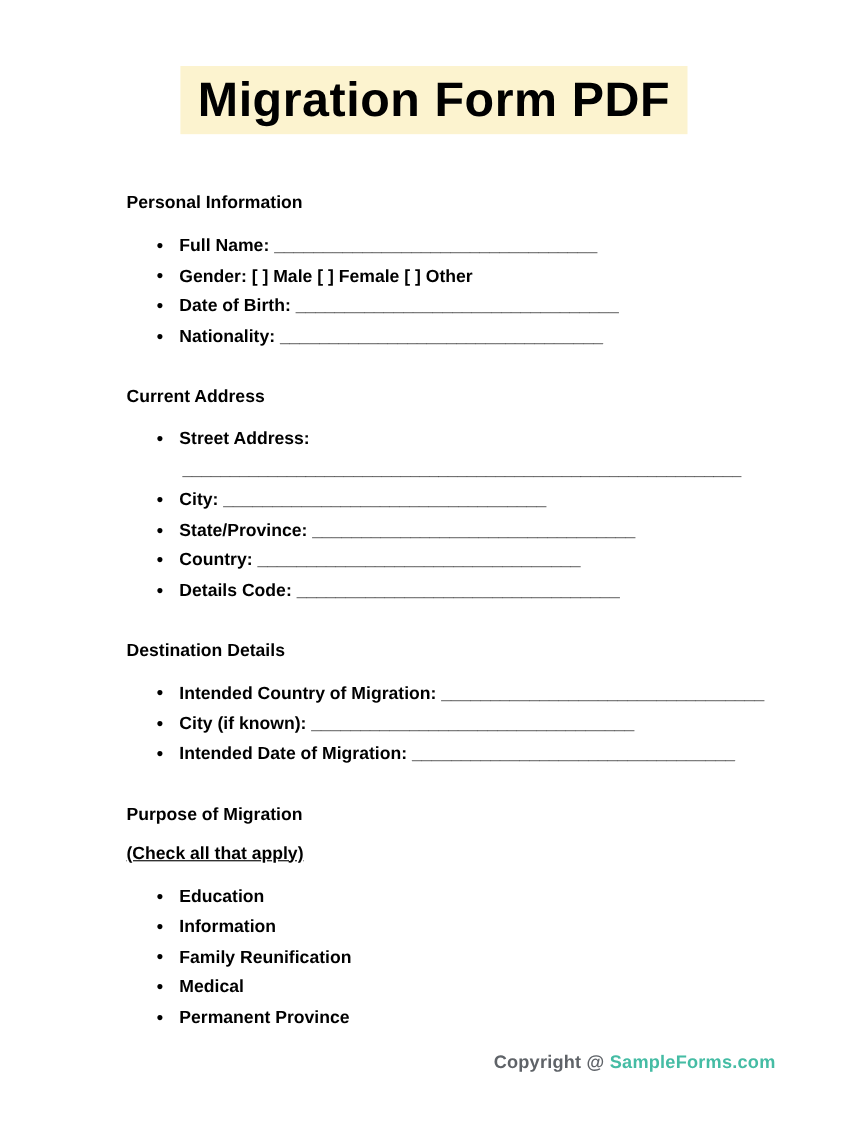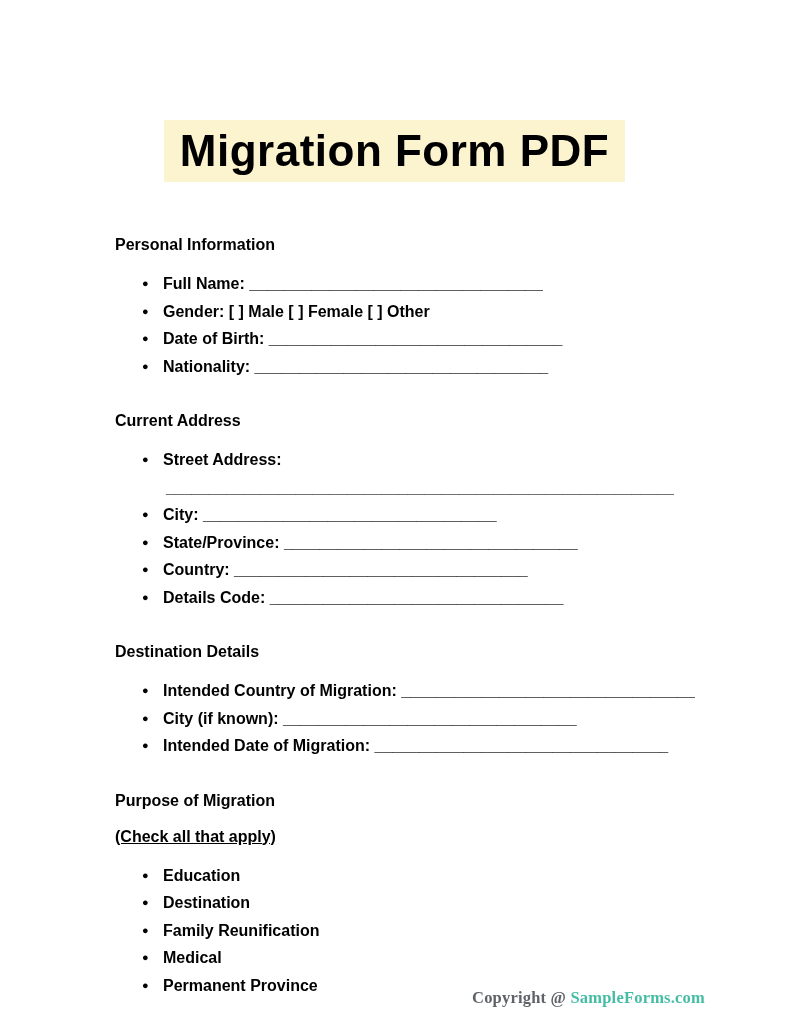--- a/index.html
+++ b/index.html
@@ -1,20 +1,20 @@
 <!DOCTYPE html>
 <html><head>
 <meta charset="utf-8">
 <style>
   html,body{margin:0;padding:0;background:#ffffff;}
   .page{
     width:789px;height:1026px;background:#ffffff;position:relative;overflow:hidden;
     font-family:"Liberation Sans","DejaVu Sans",sans-serif;color:#000;
   }
-  .title-row{padding-top:120px;text-align:center;}
+  .title-row{padding-top:60px;text-align:center;}
   .doc-title{
     display:inline-block;background:#FCF3CF;font-weight:700;font-size:44px;
     line-height:62px;padding:0 16px;letter-spacing:0.5px;
   }
   .content{padding:0 115px;padding-top:22px;}
   .section-heading{font-weight:700;font-size:16px;margin:30px 0 14px 0;line-height:22px;}
   .section-subheading{font-weight:700;font-size:16px;margin:0 0 14px 0;line-height:22px;text-decoration:underline;}
   .list{margin:0 0 6px 0;}
   .item{
     position:relative;padding-left:48px;line-height:27.5px;
@@ -24,22 +24,22 @@
     content:"\25CF";position:absolute;left:27px;top:0;
     font-size:11px;line-height:27.5px;
   }
   .item .lbl{font-weight:700;}
   .item .val{font-weight:700;letter-spacing:0;}
   .street-line{
     padding-left:51px;line-height:27.5px;font-weight:700;font-size:15.5px;
     white-space:nowrap;overflow:hidden;
   }
   .footer{
-    position:absolute;top:988px;right:84px;font-size:16.5px;
-    font-weight:700;letter-spacing:0.2px;font-family:Liberation Serif, serif;
+    position:absolute;top:957px;right:84px;font-size:16.5px;
+    font-weight:700;letter-spacing:0.2px;
   }
   .footer .copy{color:#5f6368;font-weight:700;}
   .footer .site-link{color:#45BCA4;text-decoration:none;font-weight:700;cursor:pointer;}
 </style>
 </head>
 <body>
 
 <div class="page">
 
   <div class="title-row">
@@ -108,21 +108,21 @@
       </div>
     </div>
 
     <div class="section-heading">Purpose of Migration</div>
     <div class="section-subheading">(Check all that apply)</div>
     <div class="list">
       <div class="item">
         <span class="lbl">Education</span>
       </div>
       <div class="item">
-        <span class="lbl">Destination</span>
+        <span class="lbl">Information</span>
       </div>
       <div class="item">
         <span class="lbl">Family Reunification</span>
       </div>
       <div class="item">
         <span class="lbl">Medical</span>
       </div>
       <div class="item">
         <span class="lbl">Permanent Province</span>
       </div>

